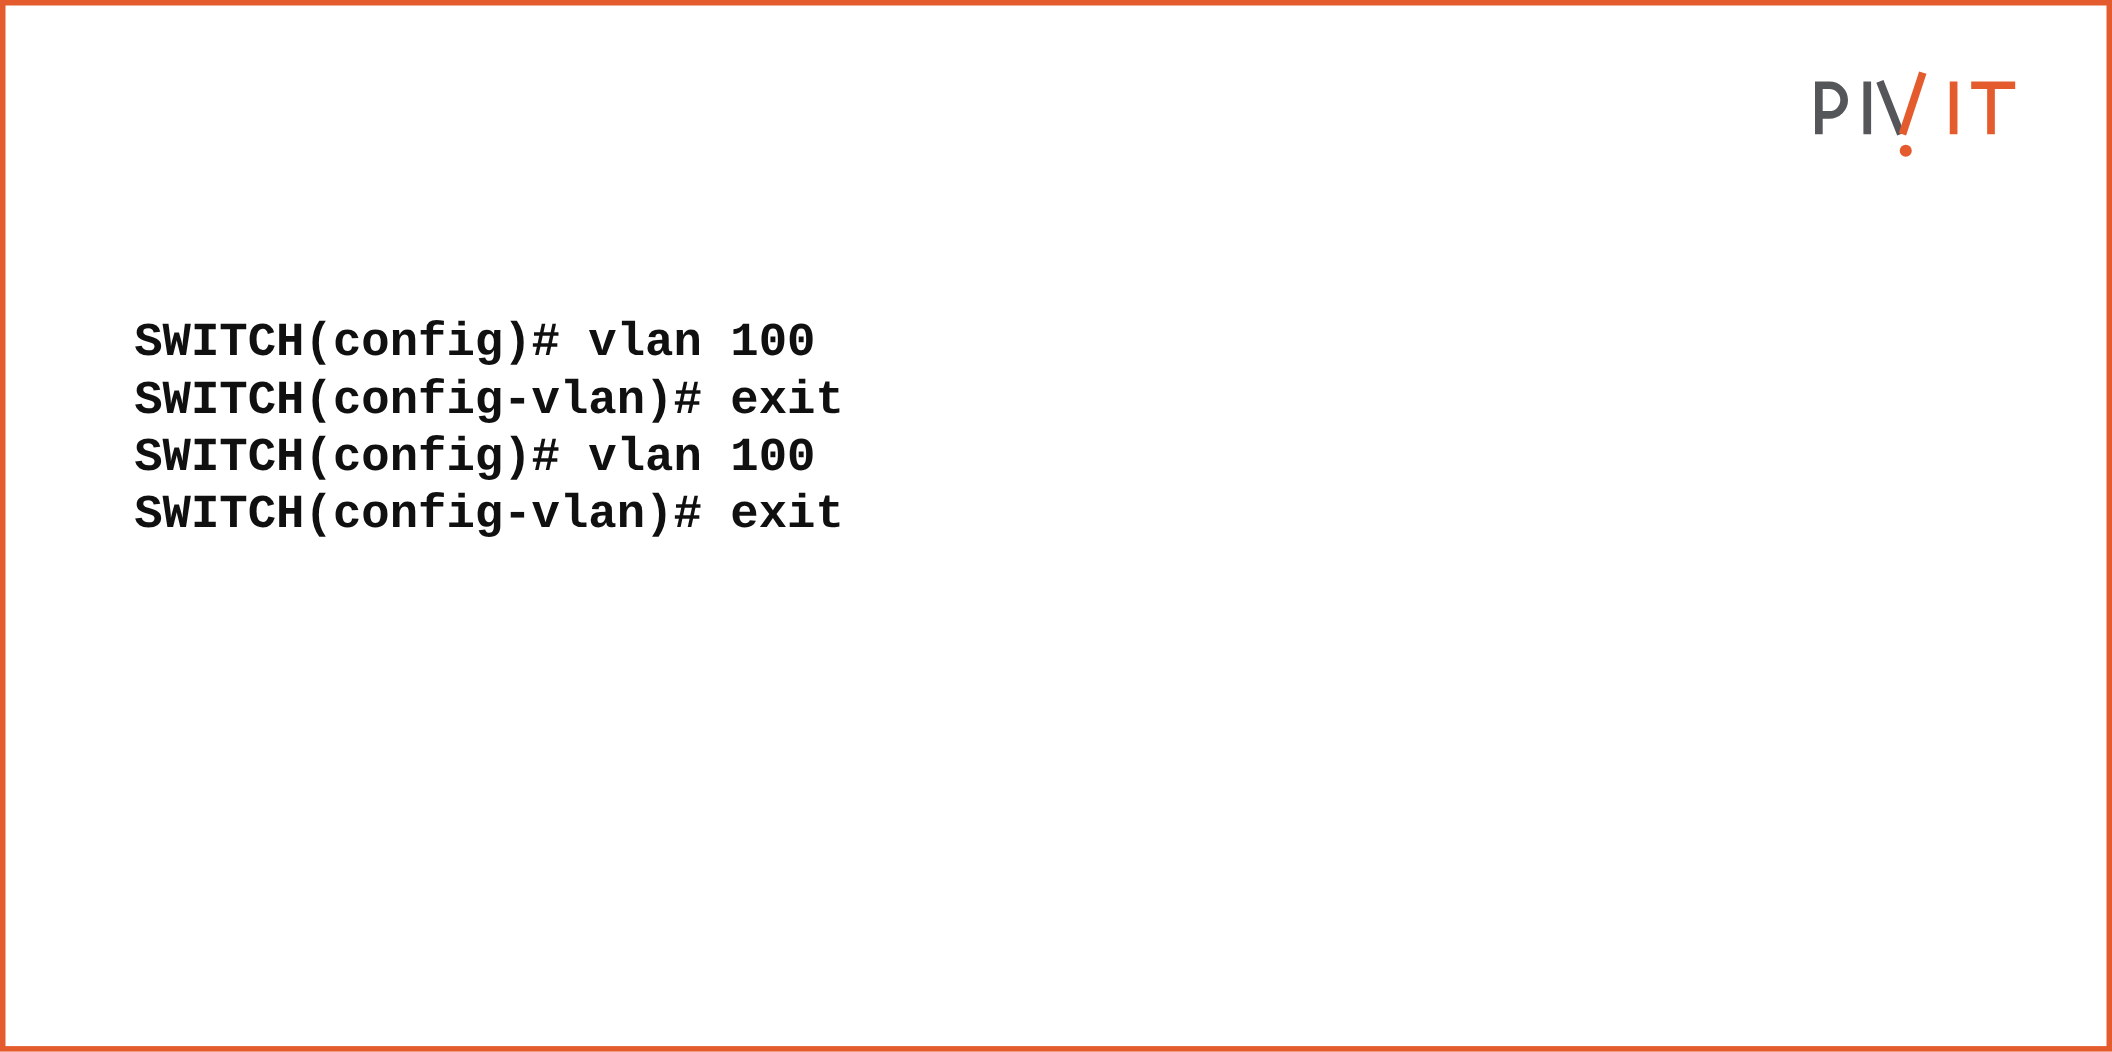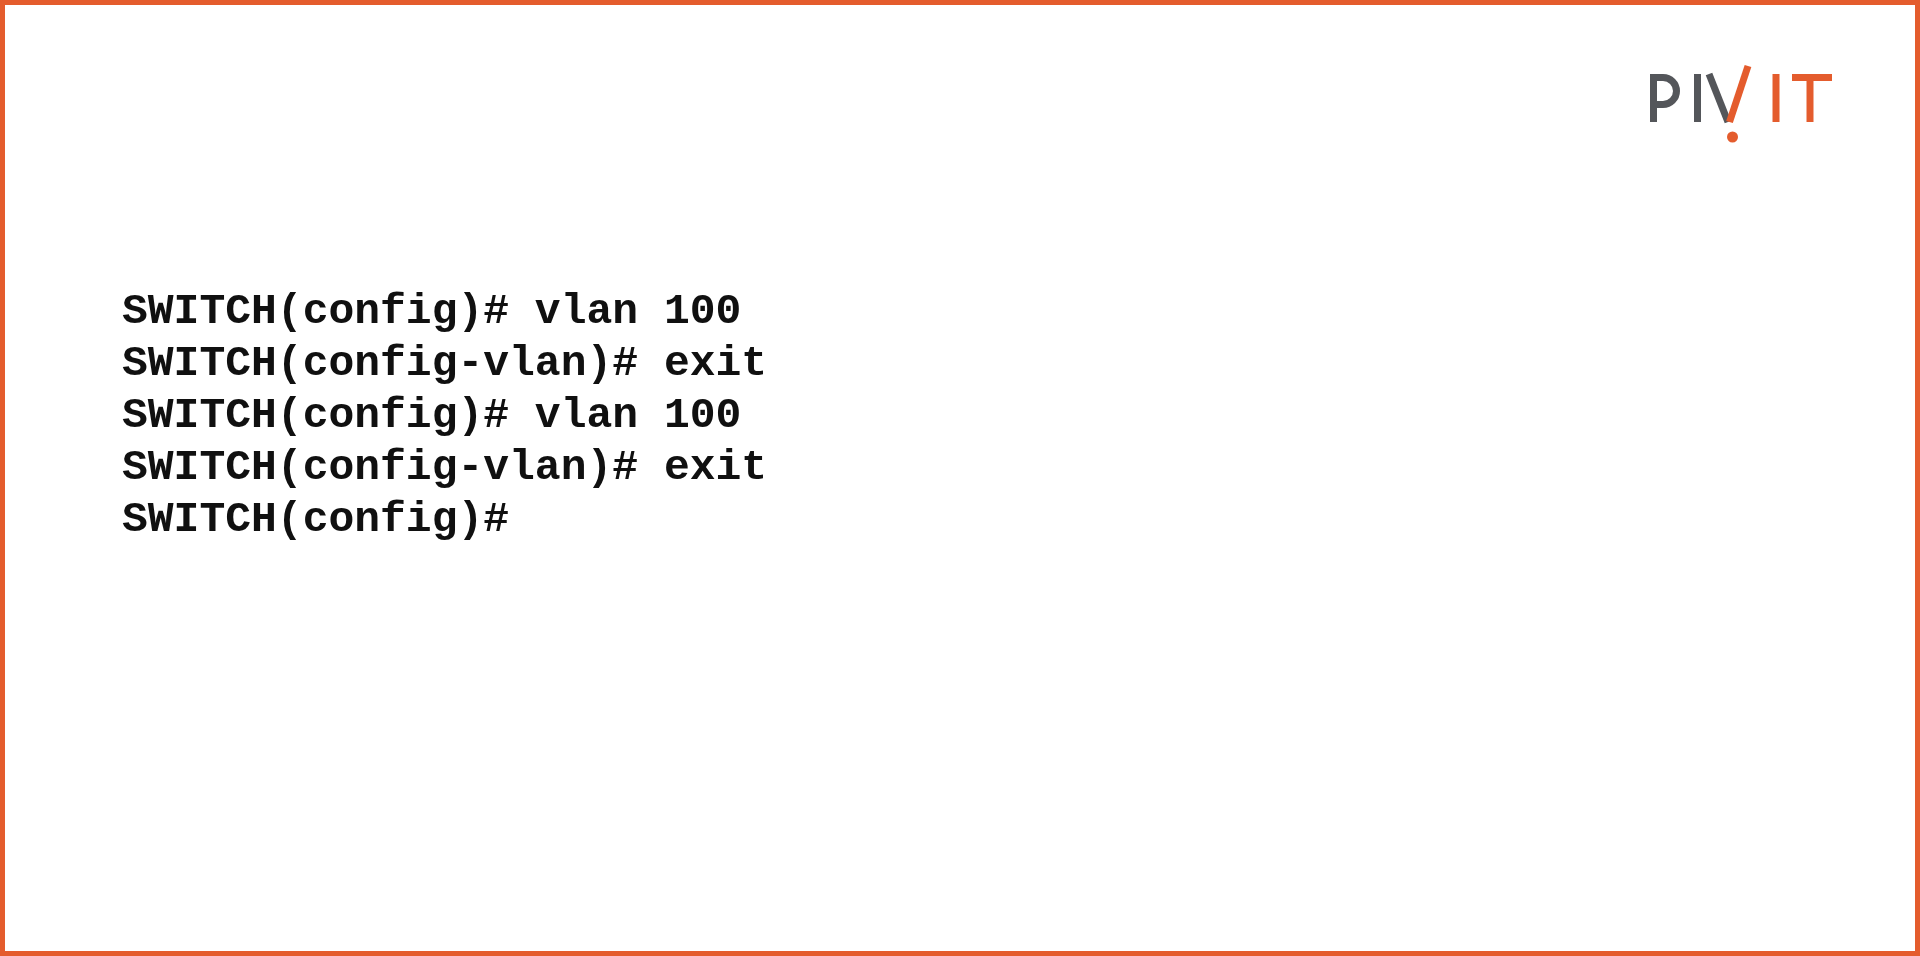--- a/index.html
+++ b/index.html
@@ -60,14 +60,13 @@
     </g>
     <circle cx="84.5" cy="73" r="5.5" fill="#E45C2D" stroke="none"></circle>
   </g>
 </svg>
 
 <div class="terminal">
     <div class="term-line">SWITCH(config)# vlan 100</div>
     <div class="term-line">SWITCH(config-vlan)# exit</div>
     <div class="term-line">SWITCH(config)# vlan 100</div>
     <div class="term-line">SWITCH(config-vlan)# exit</div>
-    <div class="term-line">SWITCH(config)#</div>
   </div>
 
 </body></html>

